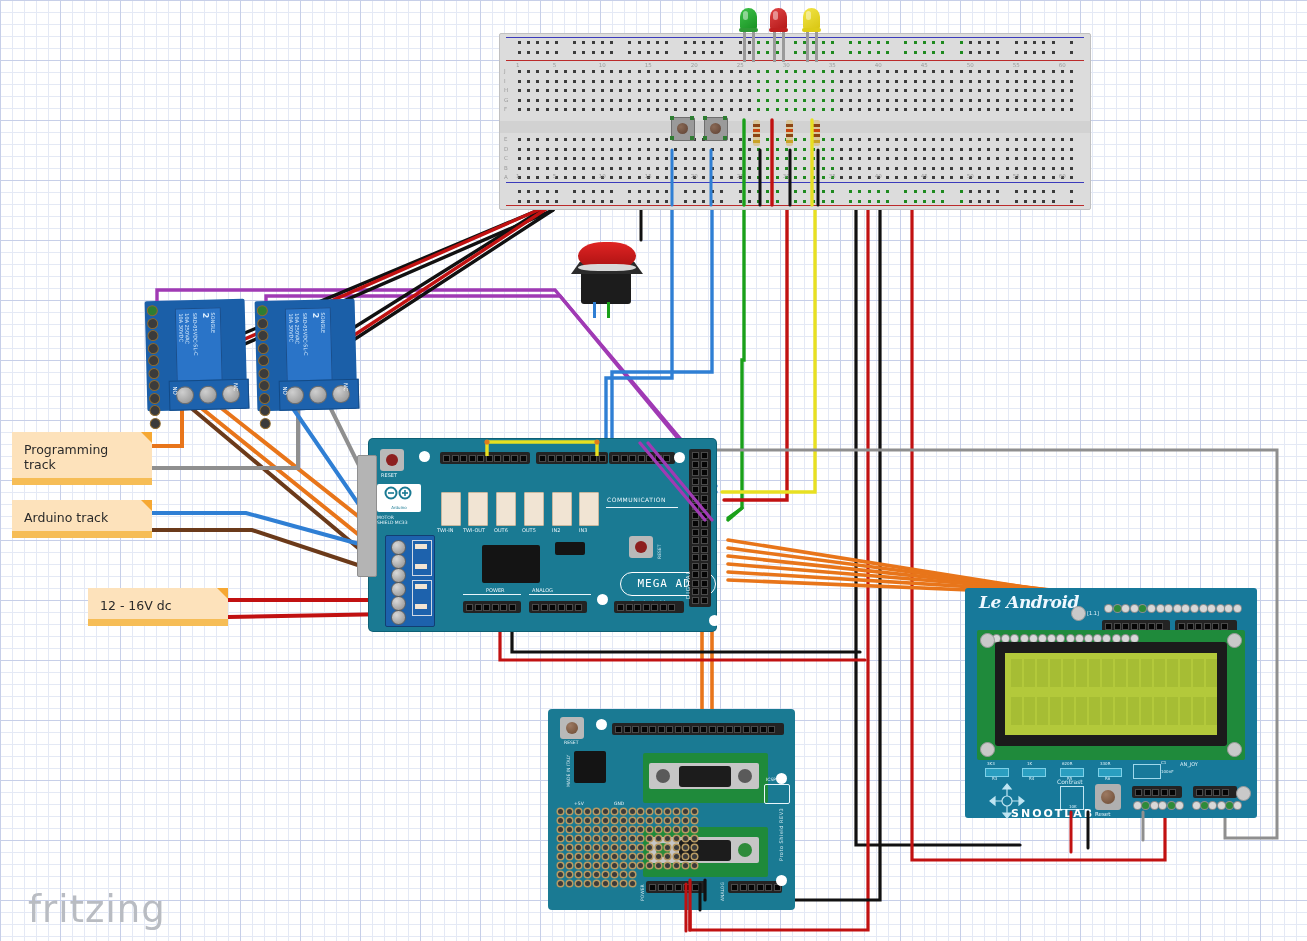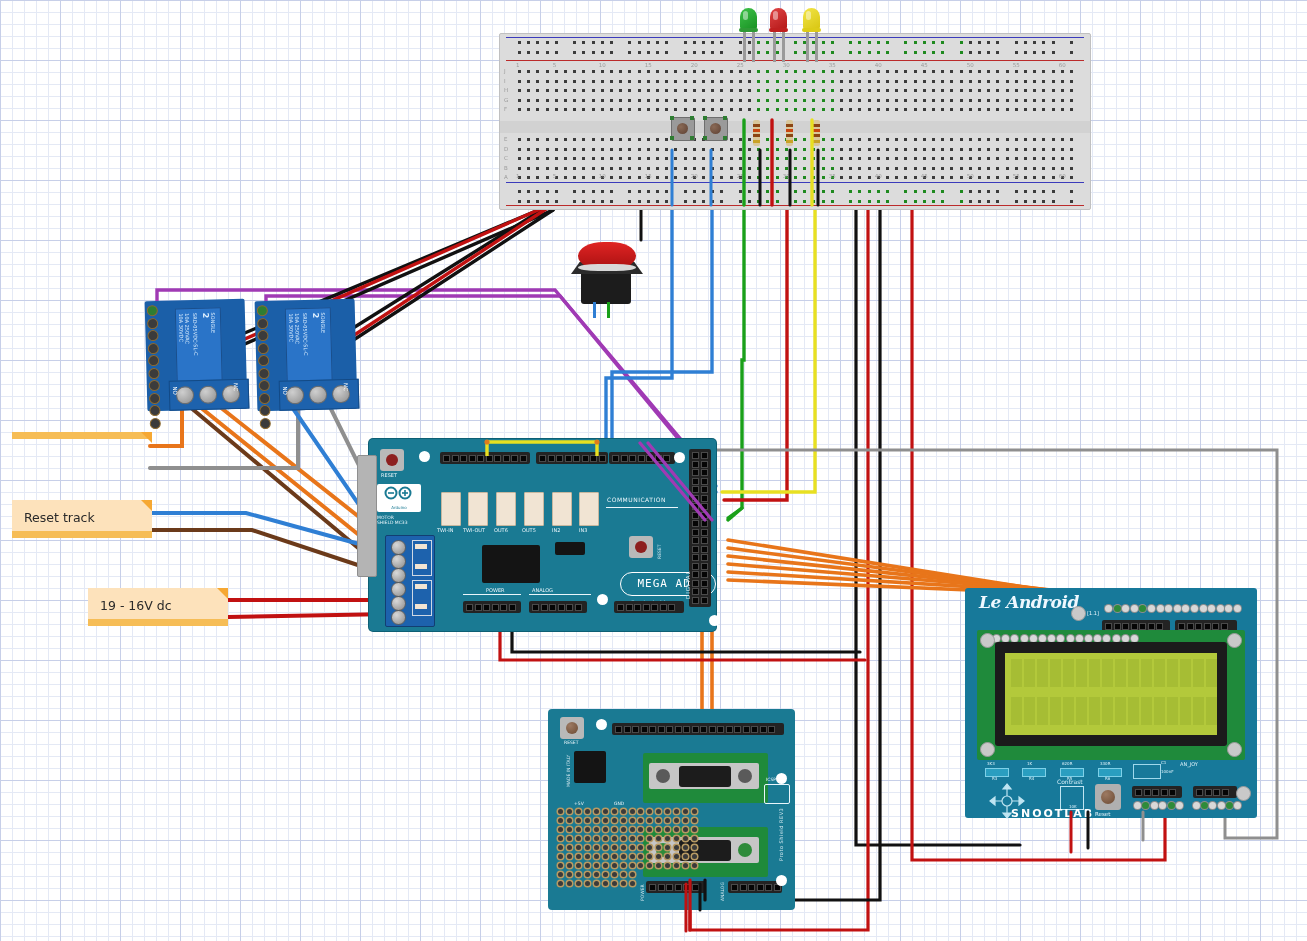--- a/index.html
+++ b/index.html
@@ -1755,27 +1755,29 @@
       <path d="M1088 812 L1088 848" stroke="#111111" stroke-width="3"></path>
       <path d="M1143 812 L1143 840" stroke="#8f8f8f" stroke-width="3"></path>
 
       <path d="M686 884 L686 931" stroke="#c11111" stroke-width="3"></path>
       <path d="M700 884 L700 910" stroke="#111111" stroke-width="3"></path>
     </g>
   </svg>
 
   <div class="abs note" style="left:12px;top:432px;width:140px;">
     <div class="corner"></div>
+    <div class="body">Programming track</div>
     <div class="foot"></div>
   </div>
   <div class="abs note" style="left:12px;top:500px;width:140px;">
     <div class="corner"></div>
-    <div class="body">Reset track</div>
+    <div class="body">Arduino track</div>
     <div class="foot"></div>
   </div>
   <div class="abs note" style="left:88px;top:588px;width:140px;">
     <div class="corner"></div>
-    <div class="body">19 - 16V dc</div>
+    <div class="body">12 - 16V dc</div>
     <div class="foot"></div>
   </div>
 
+  <div class="abs" id="watermark">fritzing</div>
 
 </div>
 
 </body></html>

